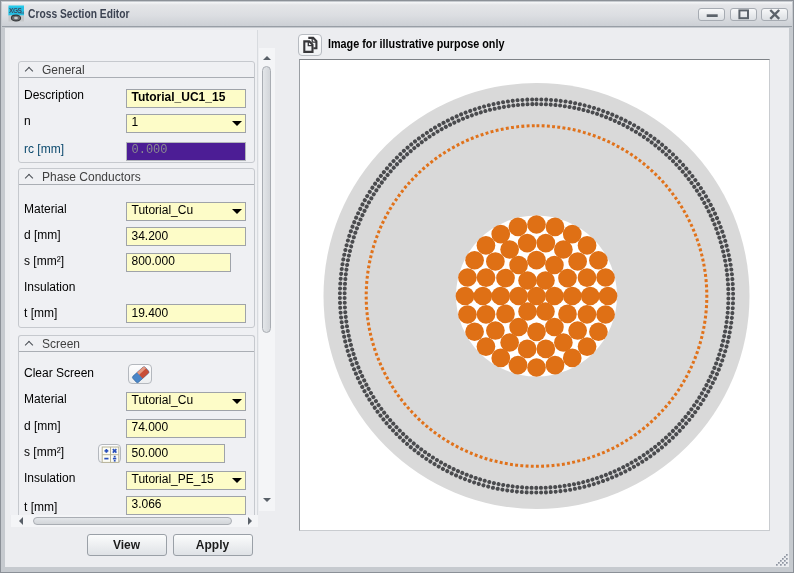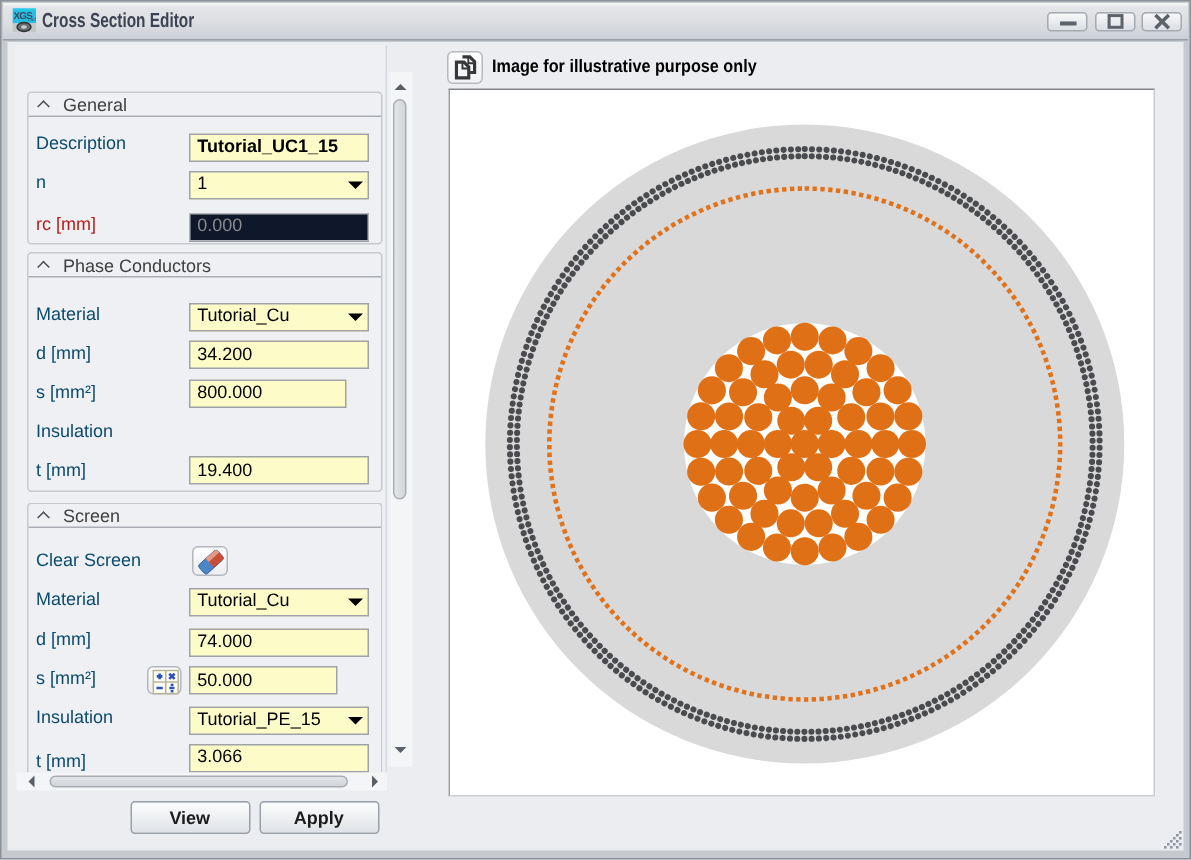--- a/index.html
+++ b/index.html
@@ -6,25 +6,25 @@
 .win { position:absolute; left:1px; top:1px; right:1px; bottom:1px; background:#c6cacf; }
 .titlebar { position:absolute; left:1px; top:1px; right:1px; height:25px;
   background:linear-gradient(#f6f7f8 0%,#e4e5e8 12%,#dcdee2 55%,#ccd0d5 100%); border-bottom:1px solid #989ea6; }
 .ticon { position:absolute; left:6px; top:3px; width:17px; height:17px; }
 .ttext { position:absolute; left:26px; top:4px; font-size:13.5px; font-weight:bold; color:#3c4352; transform:scaleX(0.76); transform-origin:left top; white-space:nowrap; }
 .wbtn { position:absolute; top:6px; width:27px; height:13px; border:1px solid #a6abb2; border-radius:3px;
   background:linear-gradient(#f7f8f9,#dcdfe3); }
 .wbtn svg { position:absolute; left:0; top:0; }
 .content { position:absolute; left:4px; top:27px; right:4px; bottom:5px; background:#ecedf0; }
 .lpanel { position:absolute; left:5px; top:2px; width:248px; height:484.5px; background:#eff0f3; border-right:1px solid #d8dbdf; }
-.lbl { position:absolute; font-size:12px; color:#0c4a6e; white-space:nowrap; }
-.lbl.dim { color:#b91c1c; }
+.lbl { position:absolute; font-size:12px; color:#000000; white-space:nowrap; }
+.lbl.dim { color:#0c4a6e; }
 .inp { position:absolute; background:#fdfcc8; border:1px solid #9fa3a9; font-size:12px; color:#000;
   display:flex; align-items:center; padding-left:5px; padding-bottom:2px; }
-.inp.dis { background:#0f172a; border-color:#b2b5ba; color:#8a8a90; }
+.inp.dis { background:#4c1d95; border-color:#b2b5ba; color:#8a8a90;font-family:Liberation Mono, monospace; }
 .arr { position:absolute; right:3px; top:6px; width:0; height:0;
   border-left:5px solid transparent; border-right:5px solid transparent; border-top:5.5px solid #000; }
 .grp { position:absolute; border:1px solid #c6c9ce; border-radius:3px; }
 .grphdr { position:absolute; left:0; top:0; right:0; height:16px; border-bottom:1px solid #aaaeb4; }
 .chev { position:absolute; left:7px; top:6px; width:6px; height:6px;
   border-left:1.9px solid #494e54; border-top:1.9px solid #494e54; transform:rotate(45deg); }
 .gt { position:absolute; left:23px; top:0.5px; font-size:12px; color:#404040; }
 .tbtn { position:absolute; border:1px solid #b4b8be; border-radius:4px;
   background:linear-gradient(#fdfdfe,#eceef0); }
 .vsb { position:absolute; left:253.5px; top:20px; width:16px; height:463px; background:#f4f5f7; }

